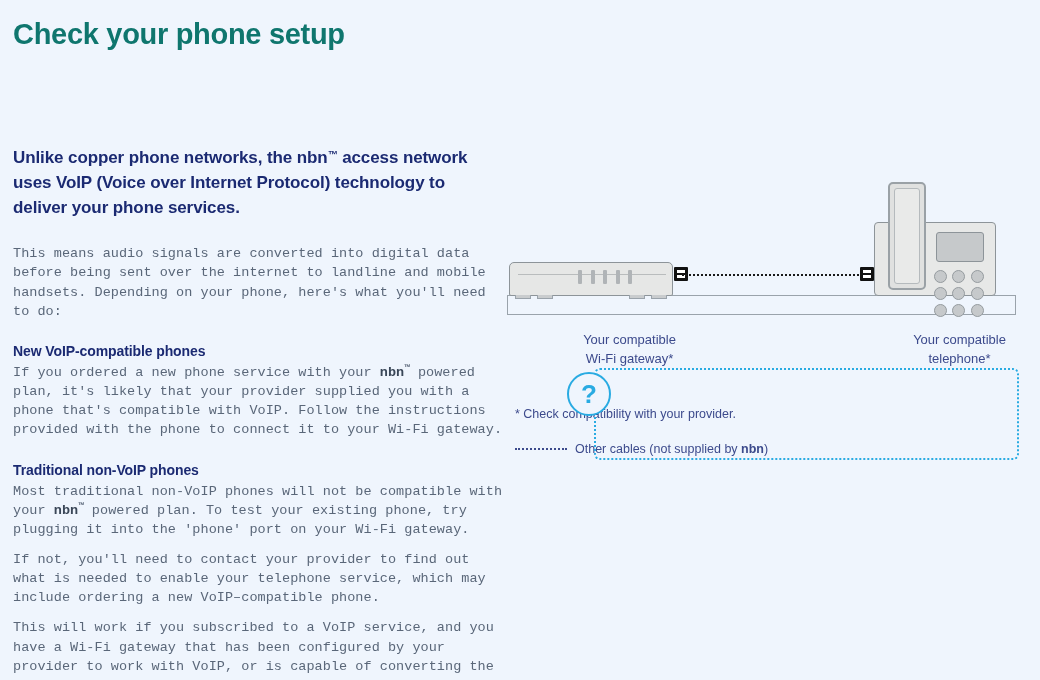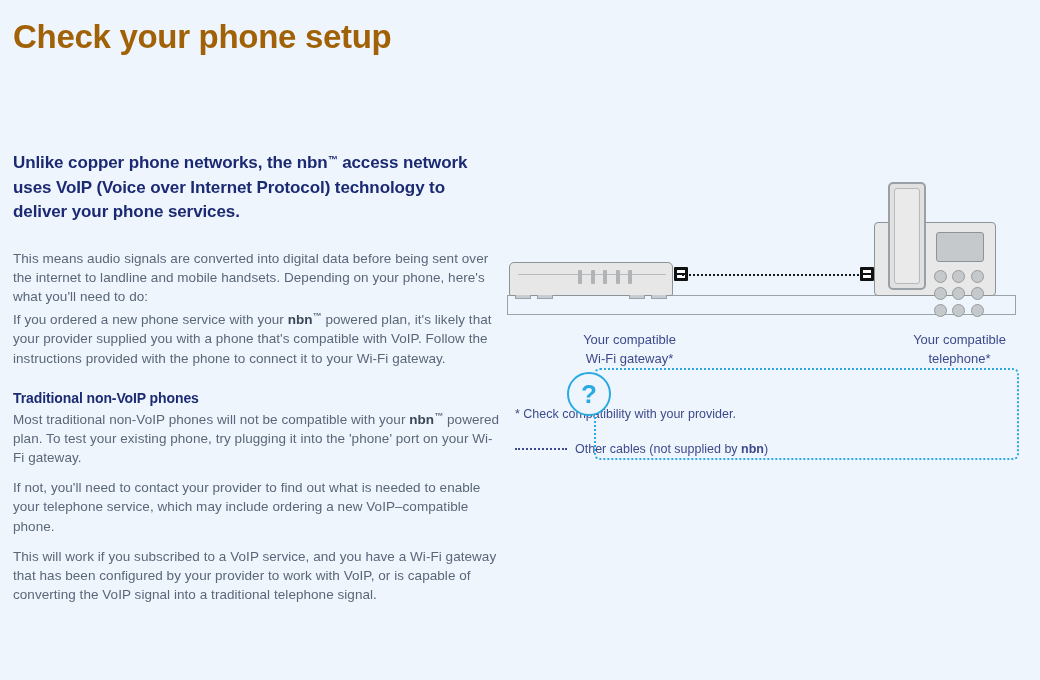--- a/index.html
+++ b/index.html
@@ -21,43 +21,44 @@
 
   
   .left-col {
     position: absolute;
     left: 13px;
     top: 0;
     width: 490px;
   }
 
   .page-title {
-    font-size: 33px;
+    font-size: 29px;
     font-weight: bold;
-    color: #a16207;
+    color: #0f766e;
     letter-spacing: -0.3px;
     line-height: 1.15;
     margin-top: 18px;
   }
 
   .lede {
     font-size: 17px;
     font-weight: bold;
     color: #1b2a72;
     line-height: 1.45;
     margin-top: 95px;
     letter-spacing: -0.1px;
   }
   .lede .tm { font-size: 10px; vertical-align: 0.55em; font-weight: bold; }
 
   .body-text {
     font-size: 13.5px;
     color: #5a6779;
     line-height: 1.42;
     letter-spacing: 0.05px;
+    font-family: Liberation Mono, monospace;
   }
 
   .intro { margin-top: 24px; }
 
   .sub-head {
     font-size: 14px;
     font-weight: bold;
     color: #1b2a72;
     margin-top: 22px;
     margin-bottom: 4px;
@@ -328,20 +329,21 @@
 <div class="page">
 
   <div class="left-col">
 
     <h1 class="page-title">Check your phone setup</h1>
 
     <p class="lede"><span>Unlike copper phone networks, the </span><b>nbn</b><span class="tm">™</span><span> access network uses VoIP (Voice over Internet Protocol) technology to deliver your phone services.</span></p>
 
     <p class="body-text intro">This means audio signals are converted into digital data before being sent over the internet to landline and mobile handsets. Depending on your phone, here's what you'll need to do:</p>
 
+    <h2 class="sub-head">New VoIP-compatible phones</h2>
     <p class="body-text para"><span>If you ordered a new phone service with your </span><b>nbn</b><span class="tm">™</span><span> powered plan, it's likely that your provider supplied you with a phone that's compatible with VoIP. Follow the instructions provided with the phone to connect it to your Wi-Fi gateway.</span></p>
 
     <h2 class="sub-head">Traditional non-VoIP phones</h2>
     <p class="body-text para"><span>Most traditional non-VoIP phones will not be compatible with your </span><b>nbn</b><span class="tm">™</span><span> powered plan. To test your existing phone, try plugging it into the 'phone' port on your Wi-Fi gateway.</span></p>
     <p class="body-text para">If not, you'll need to contact your provider to find out what is needed to enable your telephone service, which may include ordering a new VoIP–compatible phone.</p>
     <p class="body-text para">This will work if you subscribed to a VoIP service, and you have a Wi-Fi gateway that has been configured by your provider to work with VoIP, or is capable of converting the VoIP signal into a traditional telephone signal.</p>
 
   </div>
 
   <div class="right-col">

